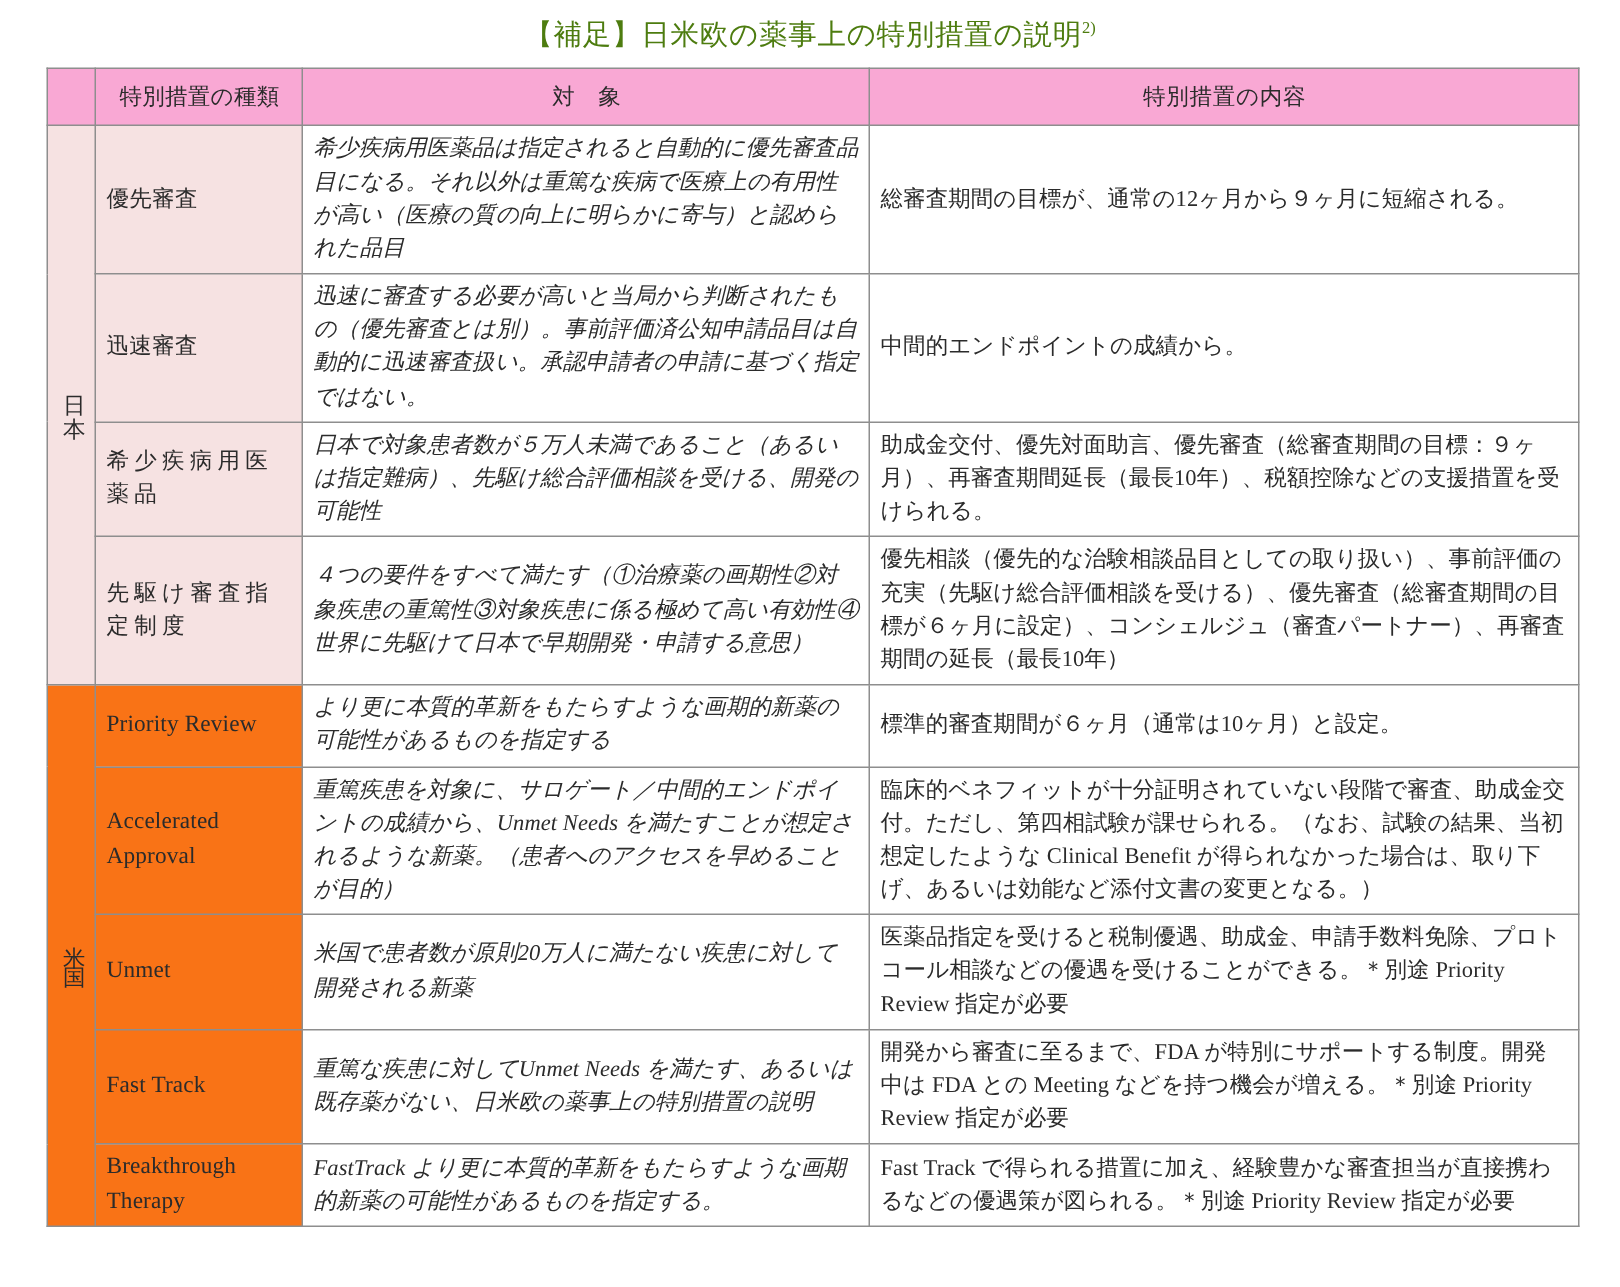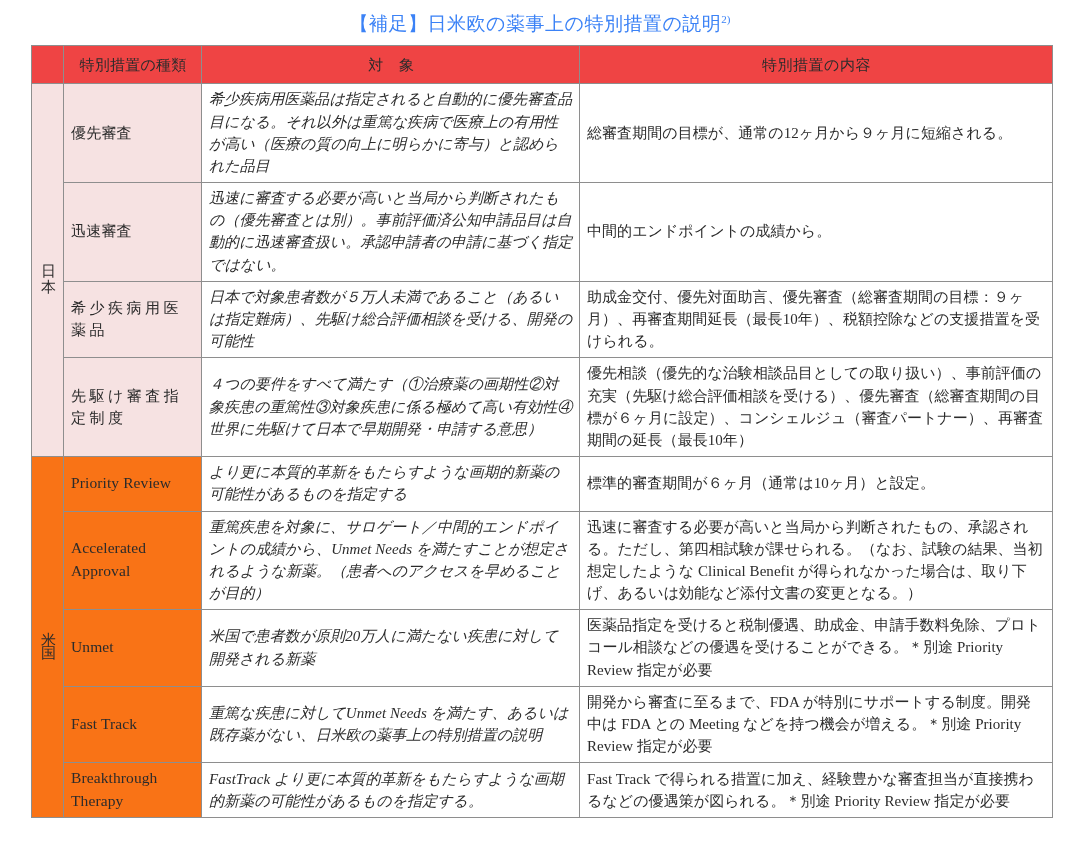--- a/index.html
+++ b/index.html
@@ -22,21 +22,21 @@
     box-sizing: border-box;
   }
 
   .doc-title {
     text-align: center;
     font-size: 19px;
     line-height: 1;
     padding-top: 14px;
     padding-bottom: 12px;
     letter-spacing: 0.5px;
-    color: #3b82f6;
+    color: #4d7c0f;
     font-weight: 400;
   }
   .doc-title .sup {
     font-size: 11px;
     vertical-align: super;
     letter-spacing: 0;
   }
 
   table.measures {
     border-collapse: collapse;
@@ -61,21 +61,21 @@
   col.c-kind     { width: 138px; }
   col.c-target   { width: 378px; }
   col.c-content  { width: 473px; }
 
   
   tr.head td {
     text-align: center;
     height: 38px;
     padding-top: 2px;
     padding-bottom: 2px;
-    background: #ef4444;
+    background: #f9a8d4;
     font-size: 15px;
   }
   td.head-kind { letter-spacing: 0.2px; }
   td.head-target { letter-spacing: 6px; text-indent: 6px; }
   td.head-content { letter-spacing: 0.5px; }
 
   
   td.region {
     text-align: center;
     vertical-align: middle;
@@ -180,21 +180,21 @@
           <span class="vtext">米国</span>
         </td>
         <td class="kind latin">Priority Review</td>
         <td class="body-cell target dense">より更に本質的革新をもたらすような画期的新薬の可能性があるものを指定する</td>
         <td class="body-cell content dense">標準的審査期間が６ヶ月（通常は10ヶ月）と設定。</td>
       </tr>
 
       <tr class="us">
         <td class="kind latin">Accelerated Approval</td>
         <td class="body-cell target dense">重篤疾患を対象に、サロゲート／中間的エンドポイントの成績から、Unmet Needs を満たすことが想定されるような新薬。（患者へのアクセスを早めることが目的）</td>
-        <td class="body-cell content dense">迅速に審査する必要が高いと当局から判断されたもの、承認される。ただし、第四相試験が課せられる。（なお、試験の結果、当初想定したような Clinical Benefit が得られなかった場合は、取り下げ、あるいは効能など添付文書の変更となる。）</td>
+        <td class="body-cell content dense">臨床的ベネフィットが十分証明されていない段階で審査、助成金交付。ただし、第四相試験が課せられる。（なお、試験の結果、当初想定したような Clinical Benefit が得られなかった場合は、取り下げ、あるいは効能など添付文書の変更となる。）</td>
       </tr>
 
       <tr class="us">
         <td class="kind latin">Unmet</td>
         <td class="body-cell target dense">米国で患者数が原則20万人に満たない疾患に対して開発される新薬</td>
         <td class="body-cell content dense">医薬品指定を受けると税制優遇、助成金、申請手数料免除、プロトコール相談などの優遇を受けることができる。＊別途 Priority Review 指定が必要</td>
       </tr>
 
       <tr class="us">
         <td class="kind latin">Fast Track</td>

